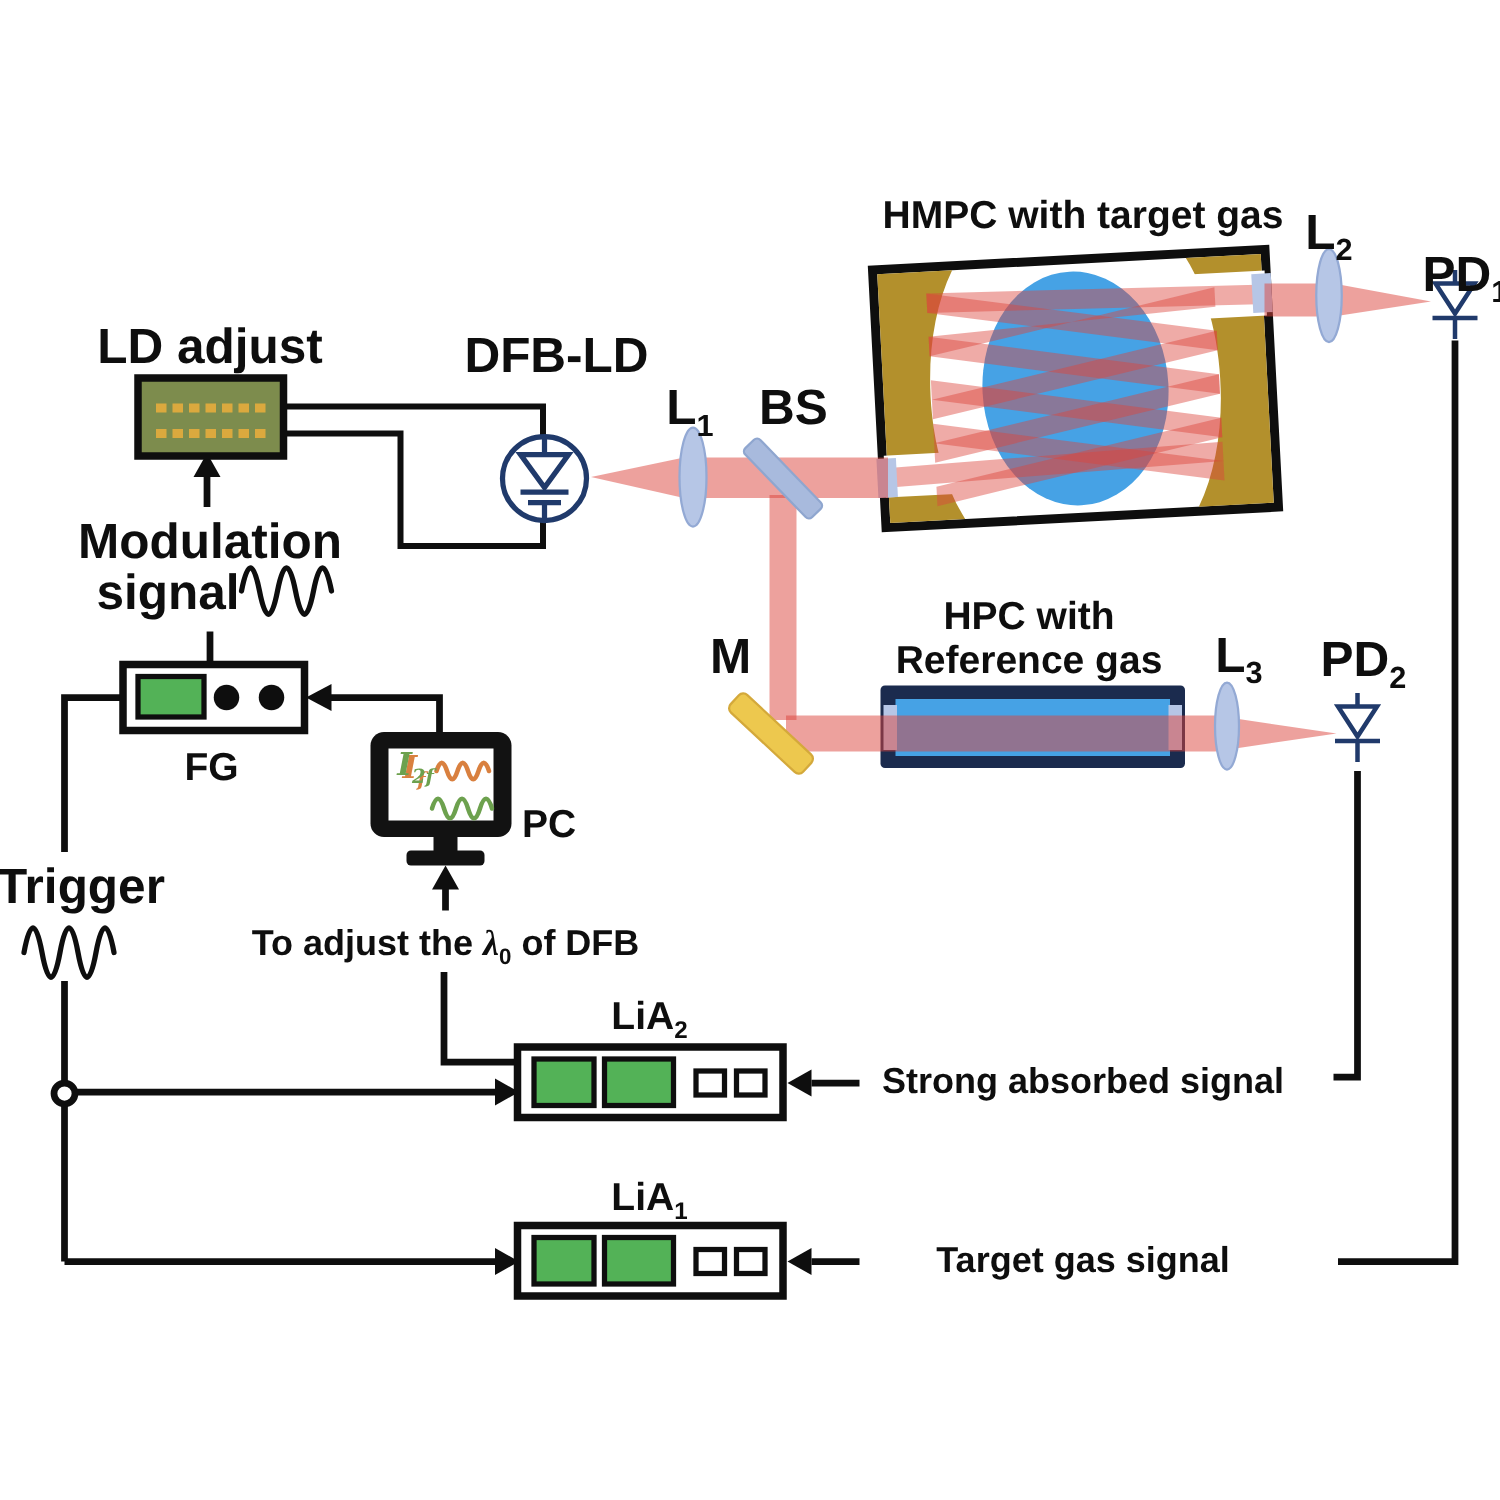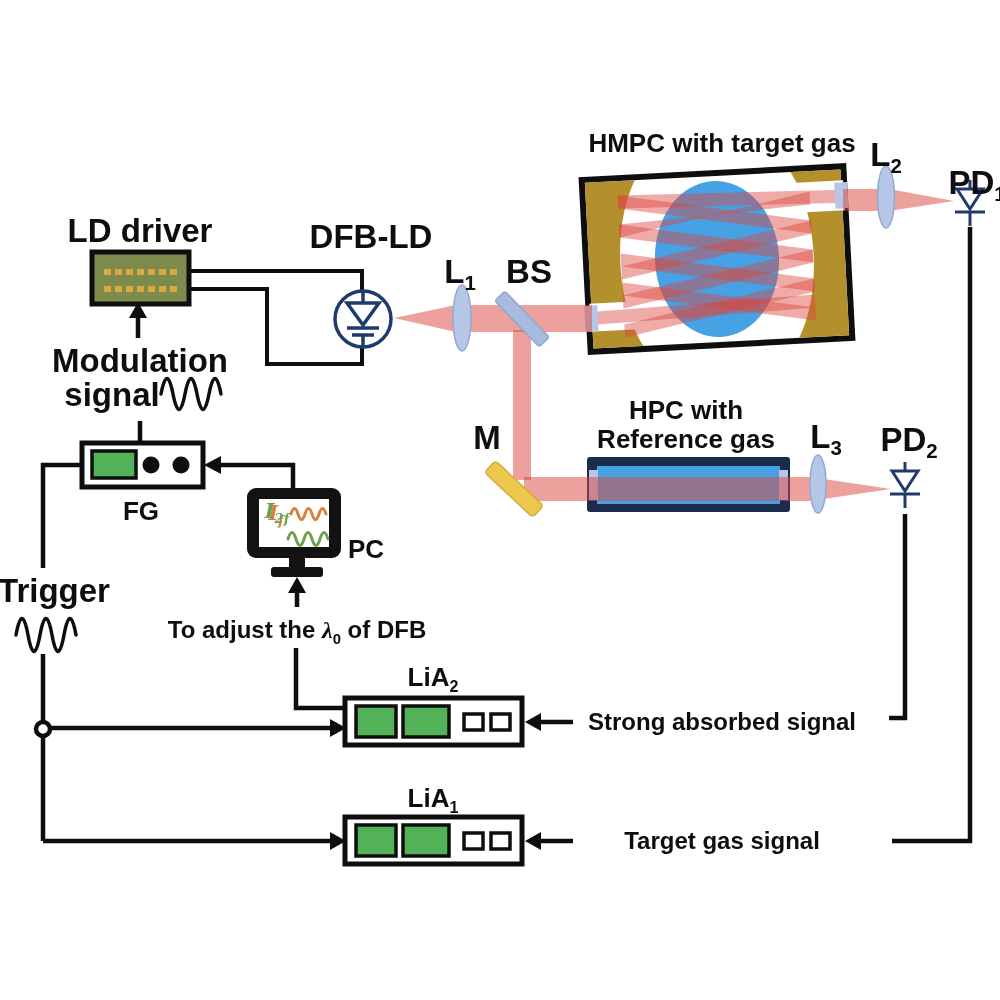--- a/index.html
+++ b/index.html
@@ -173,21 +173,21 @@
     <line x1="890" y1="494" x2="920" y2="494"></line>
     <line x1="905" y1="494" x2="905" y2="508"></line>
   </g>
 </svg>
 
 <div class="lbl sz26" style="left:722px;top:143px;">HMPC with target gas</div>
 
 <div class="lbl sz25" style="left:977px;top:152px;margin-top:31px;"><span>PD</span><sub>1</sub></div>
 <div class="lbl sz25" style="left:886px;top:155px;"><span>L</span><sub>2</sub></div>
 
-<div class="lbl sz25" style="left:140px;top:231px;">LD driver</div>
+<div class="lbl sz25" style="left:140px;top:231px;">LD adjust</div>
 <div class="lbl sz25" style="left:371px;top:237px;">DFB-LD</div>
 
 <div class="lbl sz25" style="left:460px;top:272px;"><span>L</span><sub>1</sub></div>
 <div class="lbl sz25" style="left:529px;top:272px;">BS</div>
 
 <div class="lbl sz25" style="left:140px;top:361px;">Modulation</div>
 <div class="lbl sz25" style="left:112px;top:395px;">signal</div>
 
 <div class="lbl sz26" style="left:686px;top:425px;">
   <div>HPC with</div>

